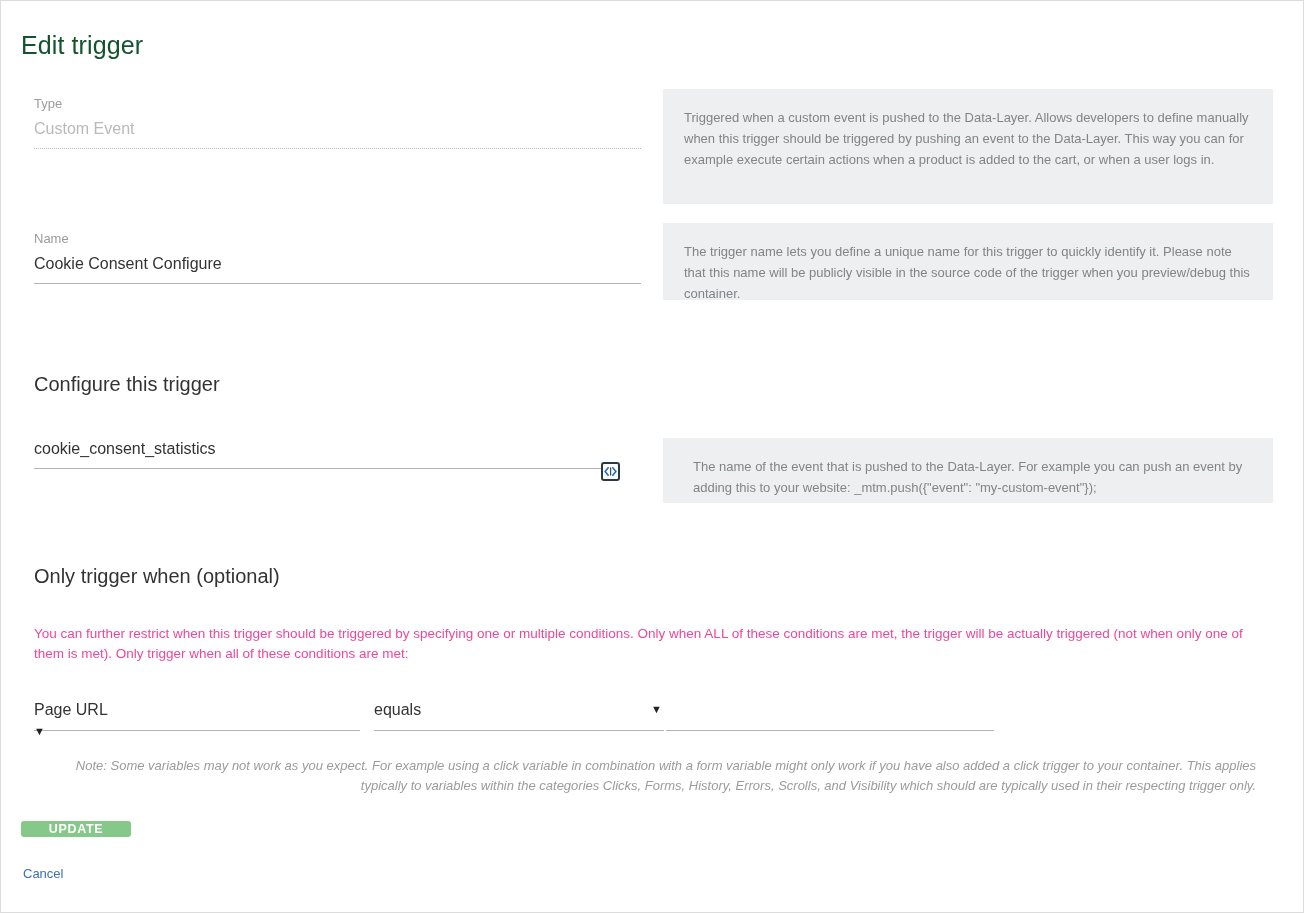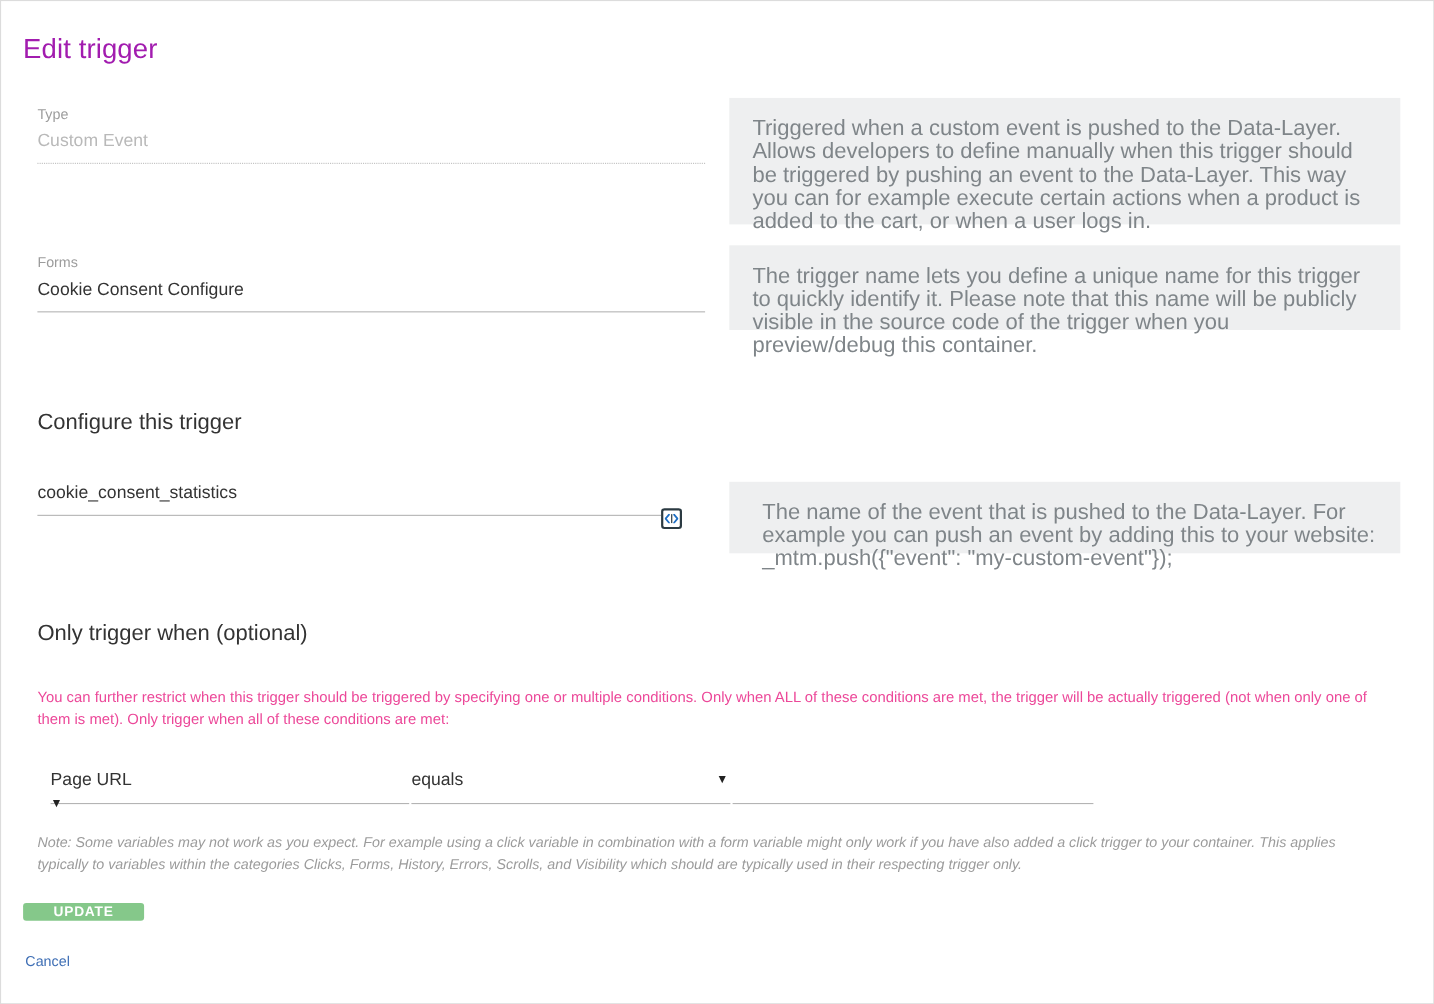--- a/index.html
+++ b/index.html
@@ -19,21 +19,21 @@
     overflow: hidden;
   }
 
   
   .page-title {
     position: absolute;
     left: 20px;
     top: 30px;
     font-size: 25px;
     font-weight: 400;
-    color: #a21caf;
+    color: #14532d;
     letter-spacing: 0.1px;
   }
 
   .field-label {
     font-size: 13px;
     color: #9c9c9c;
     line-height: 16px;
     margin-bottom: 6px;
   }
   .field-value {
@@ -61,21 +61,21 @@
     color: #333333;
   }
   .sh-configure { top: 372px; }
   .sh-only      { top: 564px; }
 
   
   .help-box {
     position: absolute;
     background: #eeeff0;
     color: #7f8589;
-    font-size: 20px;
+    font-size: 13px;
     line-height: 21px;
     padding: 18px 21px 19px 21px;
   }
   .help-type  { left: 662px; top: 88px;  width: 610px; height: 115px; }
   .help-name  { left: 662px; top: 222px; width: 610px; height: 77px; }
   .help-event { left: 662px; top: 437px; width: 610px; height: 65px; padding-left: 30px; }
 
   
   .intro-text {
     position: absolute;
@@ -103,21 +103,21 @@
     font-size: 16px;
     color: #333333;
     line-height: 22px;
   }
   .cond-select .caret {
     font-size: 11px;
     color: #222222;
     line-height: 20px;
     padding-right: 2px;
   }
-  .cond-variable { left: 12px;   width: 326px; flex-direction: column; }
+  .cond-variable { left: 0px;   width: 326px; flex-direction: column; }
   .cond-operator { left: 340px; width: 290px; }
 
   .cond-input {
     position: absolute;
     top: 0;
     left: 632px;
     width: 328px;
     height: 32px;
     border-bottom: 1px solid #b4b4b4;
     font-size: 16px;
@@ -128,20 +128,21 @@
   
   .note-text {
     position: absolute;
     left: 33px;
     top: 755px;
     width: 1222px;
     font-size: 13px;
     line-height: 20px;
     font-style: italic;
     color: #9b9b9b;
+    text-align: right;
   }
 
   
   .btn-update {
     position: absolute;
     left: 20px;
     top: 820px;
     width: 110px;
     height: 16px;
     background: #85c88a;
@@ -190,21 +191,21 @@
   <div class="page-title">Edit trigger</div>
 
   <div class="fld-type">
     <div class="field-label">Type</div>
     <div class="field-value disabled underline-dotted">Custom Event</div>
   </div>
 
   <div class="help-box help-type">Triggered when a custom event is pushed to the Data-Layer. Allows developers to define manually when this trigger should be triggered by pushing an event to the Data-Layer. This way you can for example execute certain actions when a product is added to the cart, or when a user logs in.</div>
 
   <div class="fld-name">
-    <div class="field-label">Forms</div>
+    <div class="field-label">Name</div>
     <div class="field-value underline-solid">Cookie Consent Configure</div>
   </div>
 
   <div class="help-box help-name">The trigger name lets you define a unique name for this trigger to quickly identify it. Please note that this name will be publicly visible in the source code of the trigger when you preview/debug this container.</div>
 
   <div class="section-heading sh-configure">Configure this trigger</div>
 
   <div class="fld-event">
     <div class="field-value underline-solid">cookie_consent_statistics</div>
   </div>

